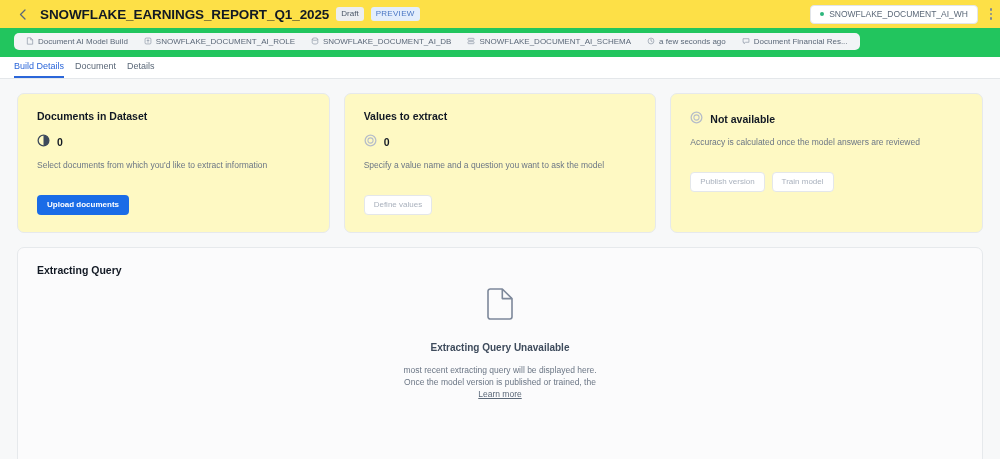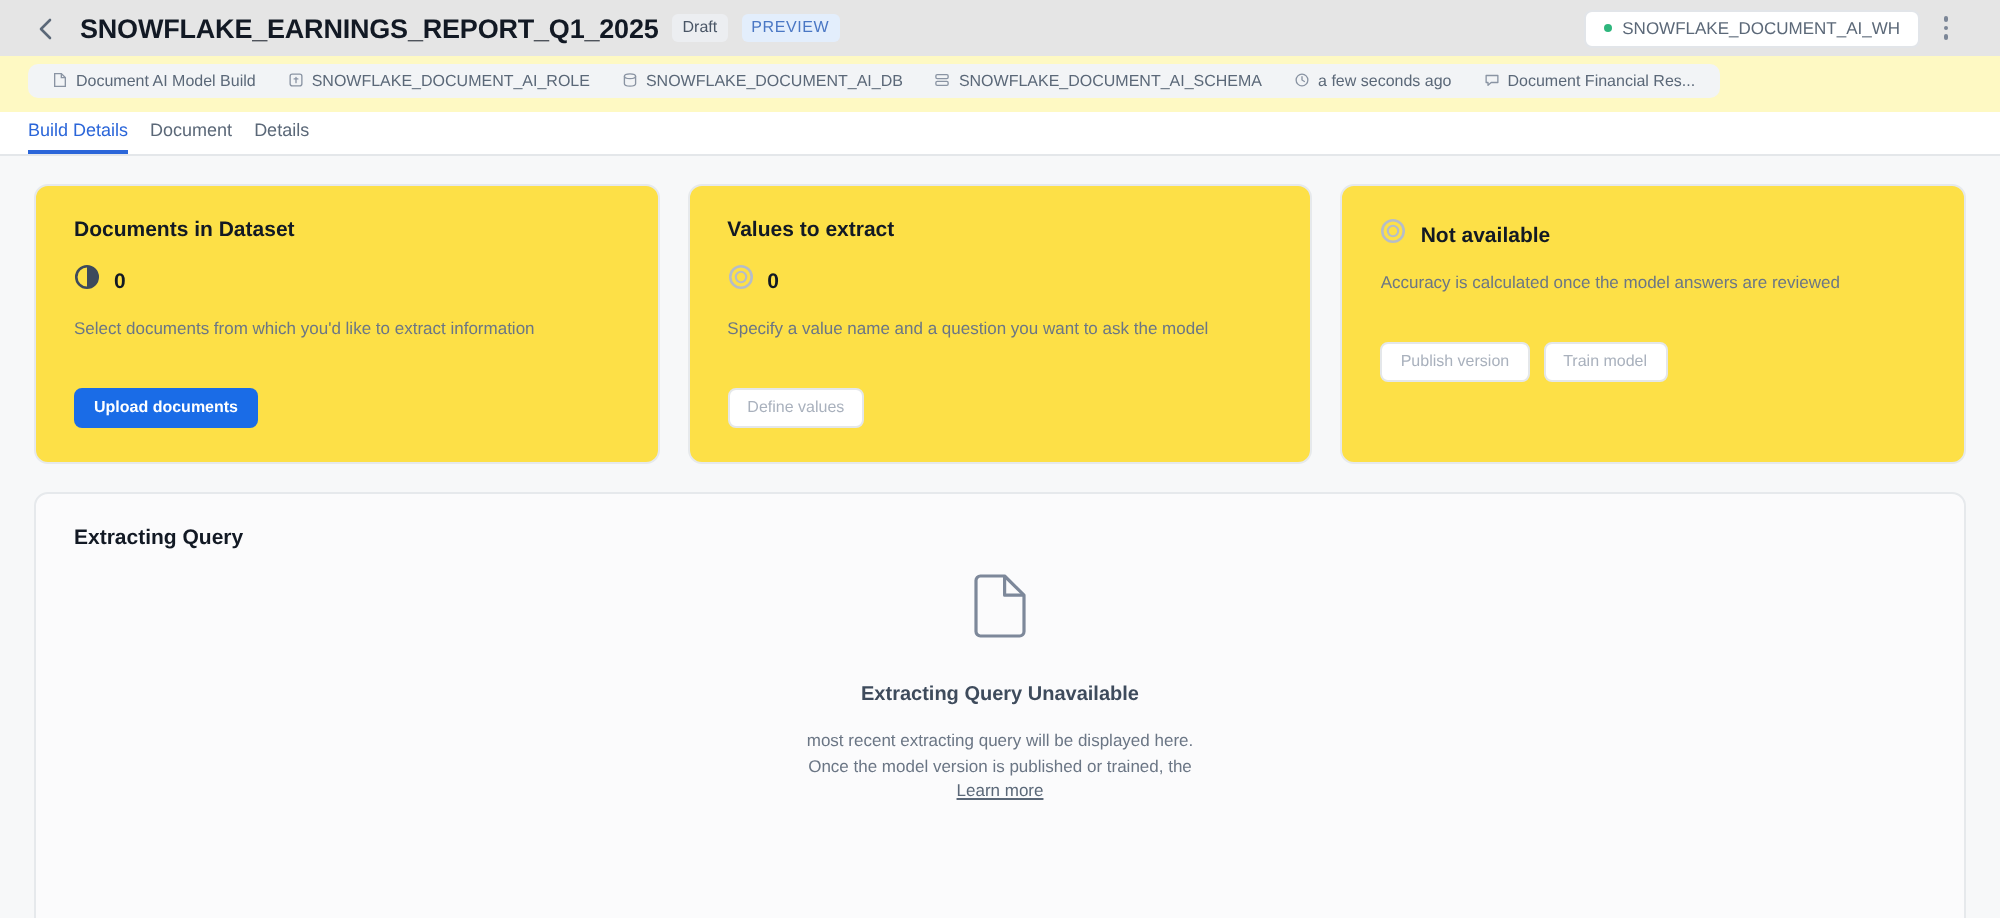--- a/index.html
+++ b/index.html
@@ -7,21 +7,21 @@
     width: 1000px; height: 459px;
     background: #f7f8f9;
     font-family: "Liberation Sans", sans-serif;
     color: #1a2430;
     overflow: hidden;
   }
 
   
   .topbar {
     height: 28px;
-    background: #e5e5e5;
+    background: #fde047;
     display: flex;
     align-items: center;
     padding: 0 10px 0 14px;
     position: relative;
   }
   .back-chevron {
     width: 16px; height: 16px;
     display: flex; align-items: center; justify-content: center;
     color: #5b6878;
     font-size: 13px;
@@ -43,21 +43,21 @@
     line-height: 1;
     padding: 3px 5px;
     white-space: nowrap;
     font-weight: normal;
   }
   .badge-draft { background: #eceef1; color: #4a5666; }
   .badge-preview { background: #e3eefc; color: #4a77c4; letter-spacing: .3px; }
 
   .topbar-right {
     position: absolute;
-    right: 18px; top: 0; bottom: 0;
+    right: 0; top: 0; bottom: 0;
     display: flex; align-items: center; gap: 4px;
   }
   .wh-pill {
     height: 19px;
     border: 1px solid #e2e5e9;
     border-radius: 4px;
     background: #fff;
     display: flex; align-items: center; gap: 5px;
     padding: 0 9px;
     font-size: 8.5px;
@@ -68,21 +68,21 @@
   .wh-dot { width: 4px; height: 4px; border-radius: 50%; background: #2eb67d; flex:0 0 auto;}
   .kebab {
     width: 18px; height: 20px;
     display: flex; flex-direction: column; align-items: center; justify-content: center;
     gap: 2px; cursor: pointer;
   }
   .kebab i { width: 2.5px; height: 2.5px; border-radius: 50%; background: #7b8697; display:block;}
 
   
   .crumbbar-wrap {
-    background: #fef9c3;
+    background: #22c55e;
     padding: 3px 0 7px 14px;
   }
   .crumbbar {
     display: inline-flex;
     align-items: center;
     background: #f2f4f6;
     border-radius: 5px;
     height: 17px;
     padding: 0 4px;
   }
@@ -113,21 +113,21 @@
     border-bottom: 2px solid transparent;
     cursor: pointer;
     white-space: nowrap;
   }
   .tab.active { color: #2b66d9; border-bottom-color: #2b66d9; font-weight: normal; }
 
   
   .main { padding: 14px 17px; }
   .card-row { display: flex; gap: 14px; }
   .card {
-    background: #fde047;
+    background: #fef9c3;
     border: 1px solid #e6e9ec;
     border-radius: 7px;
     flex: 1 1 0;
     padding: 16px 19px 17px 19px;
     min-width: 0;
   }
   .card-title {
     font-size: 10.5px;
     font-weight: bold;
     color: #121924;

